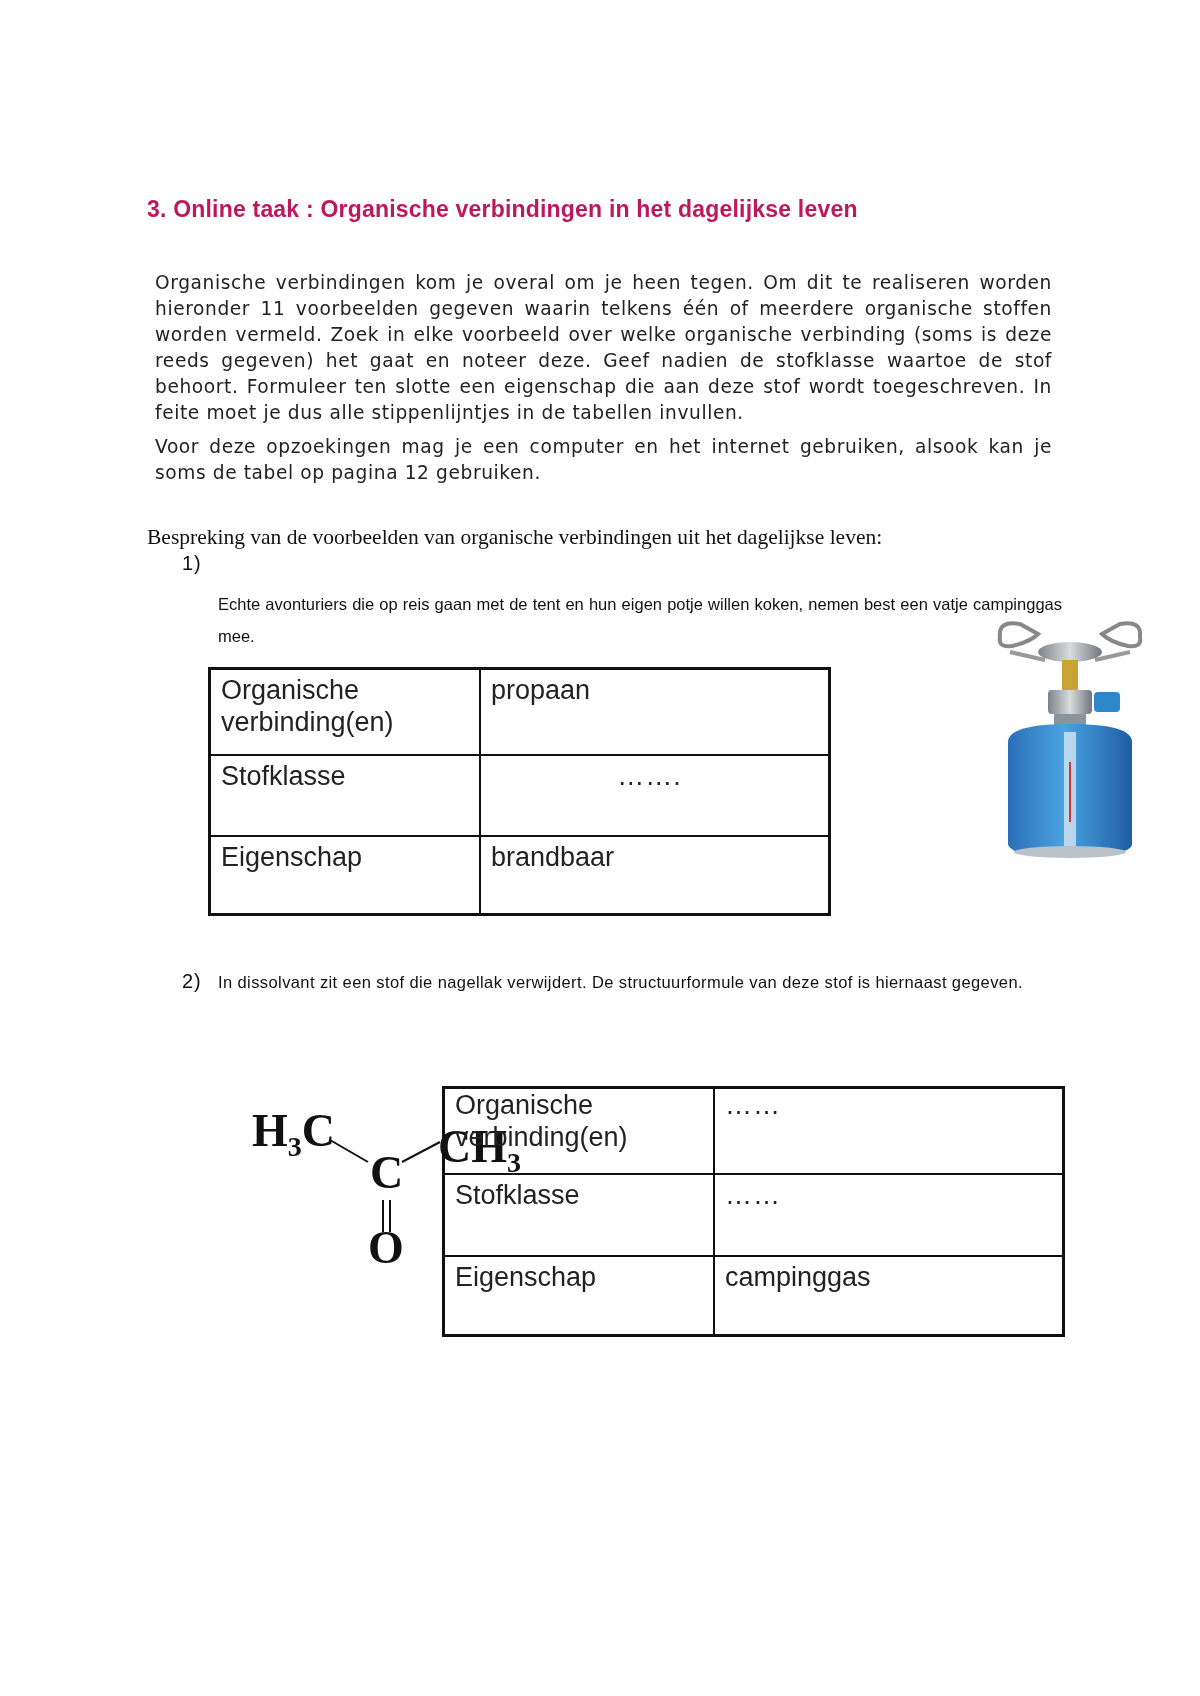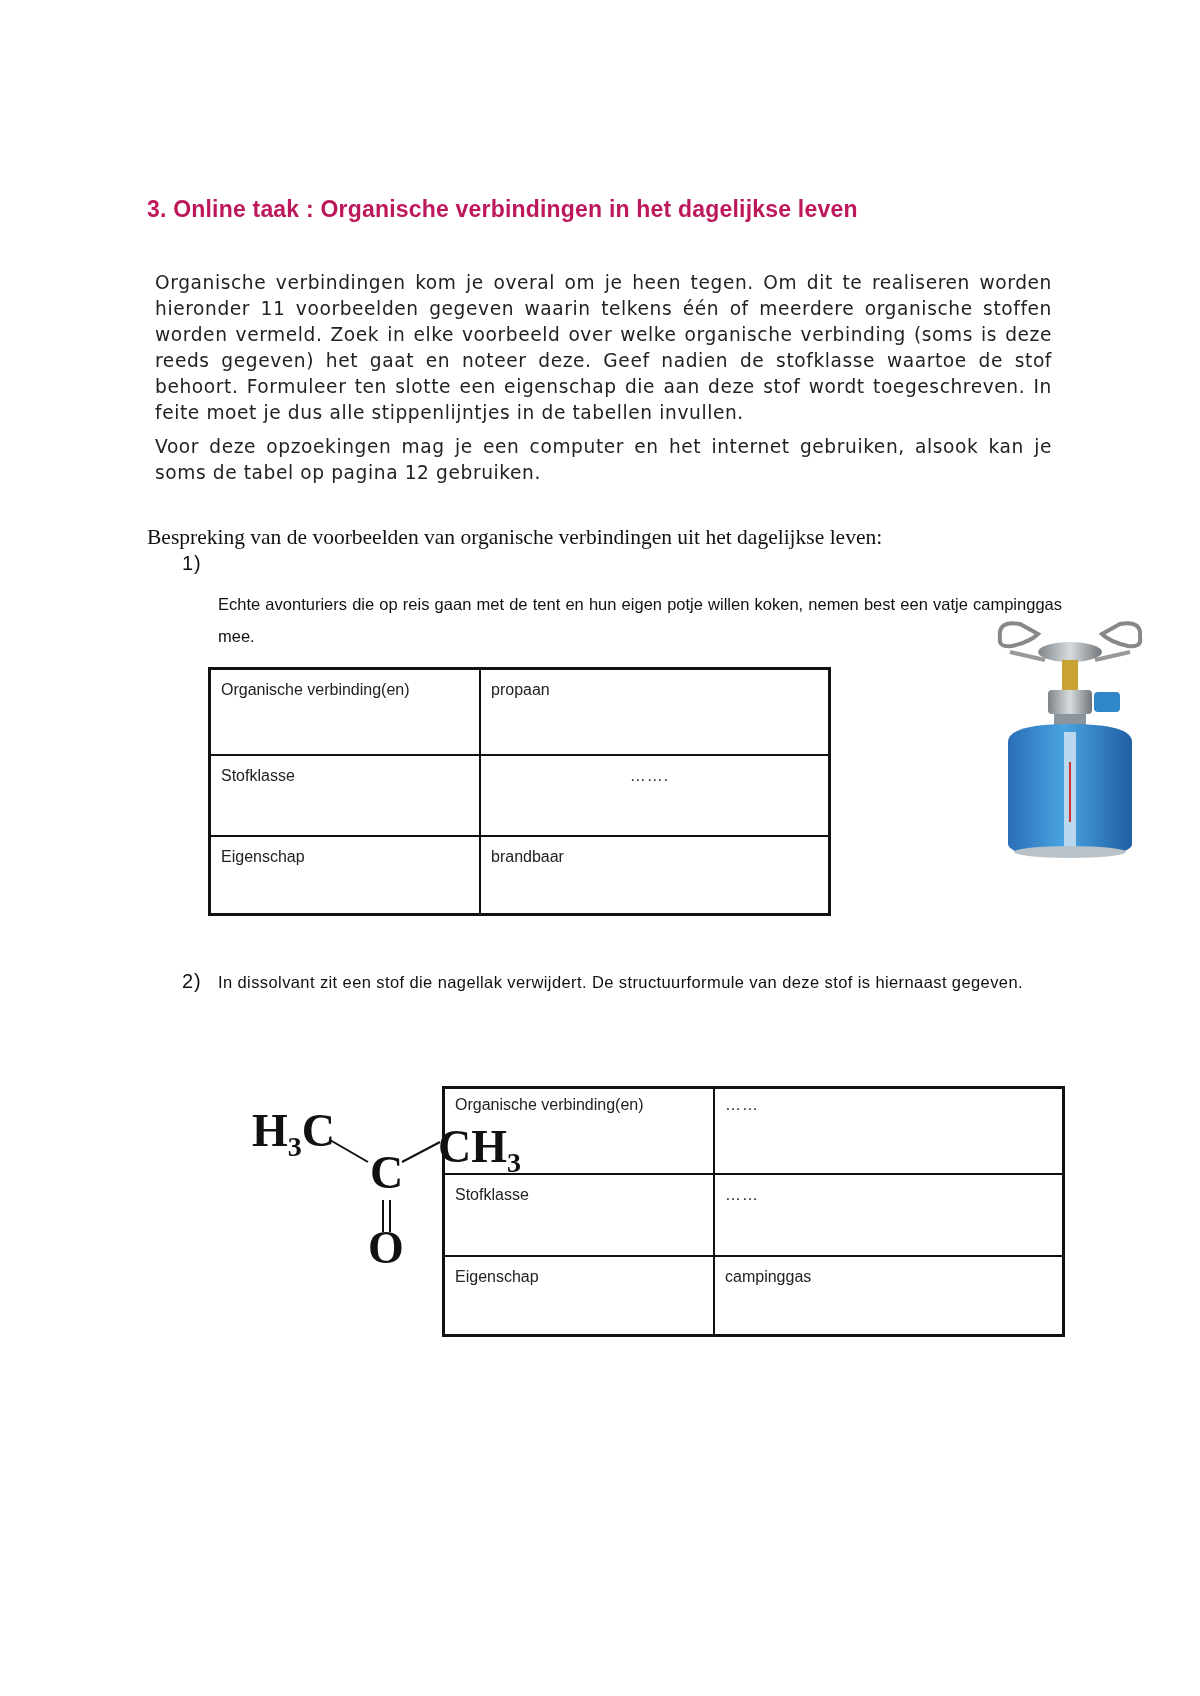--- a/index.html
+++ b/index.html
@@ -11,21 +11,21 @@
   .para { left:147px; top:262px; width:913px; font-size:18.6px; line-height:26px;
           text-align:justify; letter-spacing:0.6px; color:#222; }
   .para p { margin:8px; }
   .subhead { left:147px; top:525px; font-family:"Liberation Serif", serif; font-weight:normal;
              font-size:21.5px; white-space:nowrap; color:#111; }
   .item { font-family:"Liberation Sans", sans-serif; font-size:16.5px; color:#111; }
   .item .num { position:absolute; left:0; font-size:20px; letter-spacing:1px; }
   .item .txt { position:absolute; left:36px; line-height:32px; text-align:justify; }
   table.t { position:absolute; border-collapse:collapse; border:3px solid #111; }
   table.t td { border:2.5px solid #111; vertical-align:top; padding:4px 10px;
-               font-family:"Liberation Sans", sans-serif; font-size:16px; line-height:32px; color:#222; }
+               font-family:"Liberation Sans", sans-serif; font-size:27px; line-height:32px; color:#222; }
   .dots { letter-spacing:1px; color:#444; }
   .mol { font-family:"Liberation Serif", serif; color:#111;font-weight:bold; }
   .stove { left:990px; top:612px; width:160px; height:250px; }
 </style>
 </head>
 <body>
 
 <div class="abs heading">3. Online taak : Organische verbindingen in het dagelijkse leven</div>
 
 <div class="abs para">

